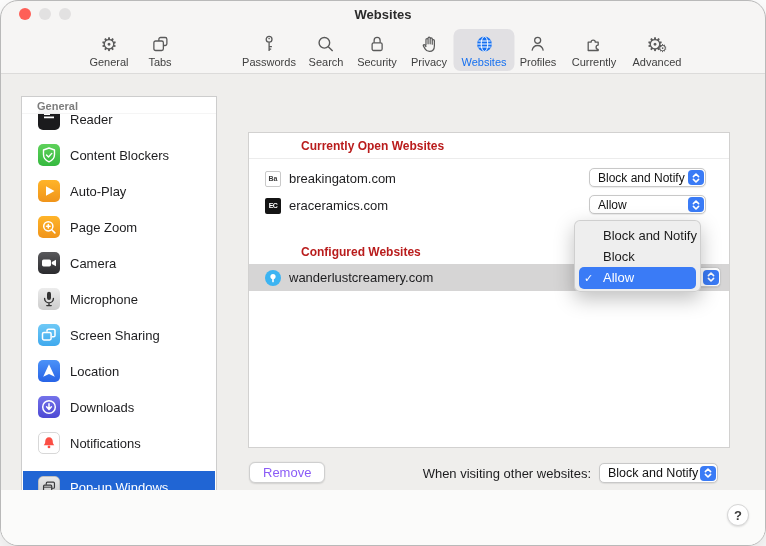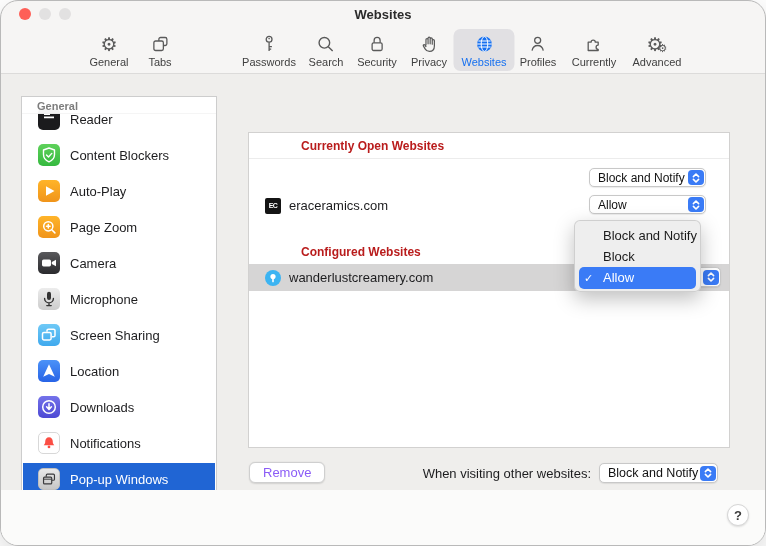--- a/index.html
+++ b/index.html
@@ -24,21 +24,21 @@
   .gear-glyph{font-family:"DejaVu Sans",sans-serif;font-size:19px;line-height:20px;color:#5a5a5a;}
   .gear-glyph.small{font-size:11px;margin-left:-6px;margin-top:9px;}
 
   
   .content{position:absolute;top:72px;left:0;right:0;height:419px;background:var(--content-bg);border-top:1px solid #dcdbda;border-bottom:1px solid #d9d8d7;}
 
   
   .sidebar{position:absolute;left:20px;top:22px;width:196px;height:397px;background:#ffffff;border:1px solid #cdcdcd;overflow:hidden;}
   .sheader{position:absolute;z-index:3;top:0;left:0;right:0;height:17px;line-height:18px;padding-left:15px;font-size:11px;font-weight:700;color:#7d7d7d;background:rgba(255,255,255,.95);border-bottom:1px solid rgba(0,0,0,.04);}
   .srow{position:absolute;left:1px;right:1px;height:32px;display:flex;align-items:center;gap:10px;padding-left:15px;font-size:13px;color:#1d1d1f;}
-  .srow.selected{background:var(--accent-blue);color:#ffffff;font-weight:400;}
+  .srow.selected{background:var(--accent-blue);color:#ffffff;font-weight:400;margin-top:8px;}
   .sicon{width:22px;height:22px;border-radius:5px;flex:0 0 22px;display:flex;align-items:center;justify-content:center;}
   .ic-reader{background:#1b1b1d;}
   .ic-shield{background:linear-gradient(#5ed15a,#35b93f);}
   .ic-play,.ic-zoomp{background:linear-gradient(#ffb429,#f0941a);}
   .ic-camera{background:linear-gradient(#59595c,#2a2a2d);}
   .ic-mic{background:linear-gradient(#ececec,#cccccc);}
   .ic-screens{background:linear-gradient(#6fc9f6,#3fa9ee);}
   .ic-location{background:linear-gradient(#4b92f8,#2763e6);}
   .ic-downloads{background:linear-gradient(#7472ea,#4d49d4);}
   .ic-bell{background:#ffffff;border:1px solid #d8d8d8;}
@@ -304,20 +304,24 @@
         </div>
         <span>Pop-up Windows</span>
       </div>
     </div>
 
 
     <div class="listbox">
       <div class="sectitle" style="top:6px">Currently Open Websites</div>
       <div class="sep"></div>
 
+      <div class="wrow" style="top:32px">
+        <div class="favicon fav-ba">Ba</div>
+        <span>breakingatom.com</span>
+      </div>
       <div class="popup" style="left:340px;top:35px">
         <span class="ptext">Block and Notify</span>
         <span class="stepper">
           <svg width="12" height="12" viewBox="0 0 12 12" fill="none" stroke="#ffffff" stroke-width="1.6" stroke-linecap="round" stroke-linejoin="round">
             <path d="M3.4 4.6L6 2l2.6 2.6M3.4 7.4L6 10l2.6-2.6"></path>
           </svg>
         </span>
       </div>
 
       <div class="wrow" style="top:59px">

